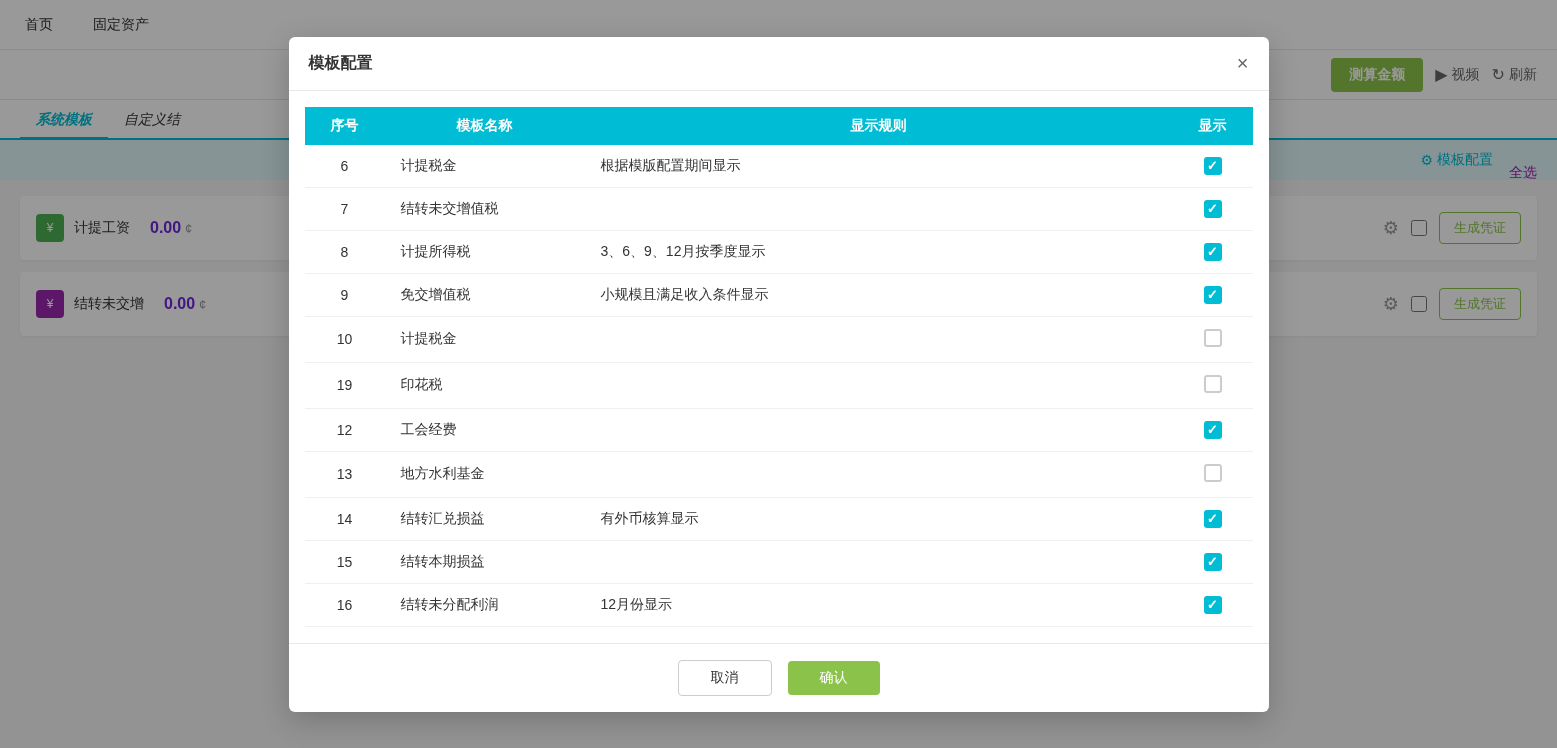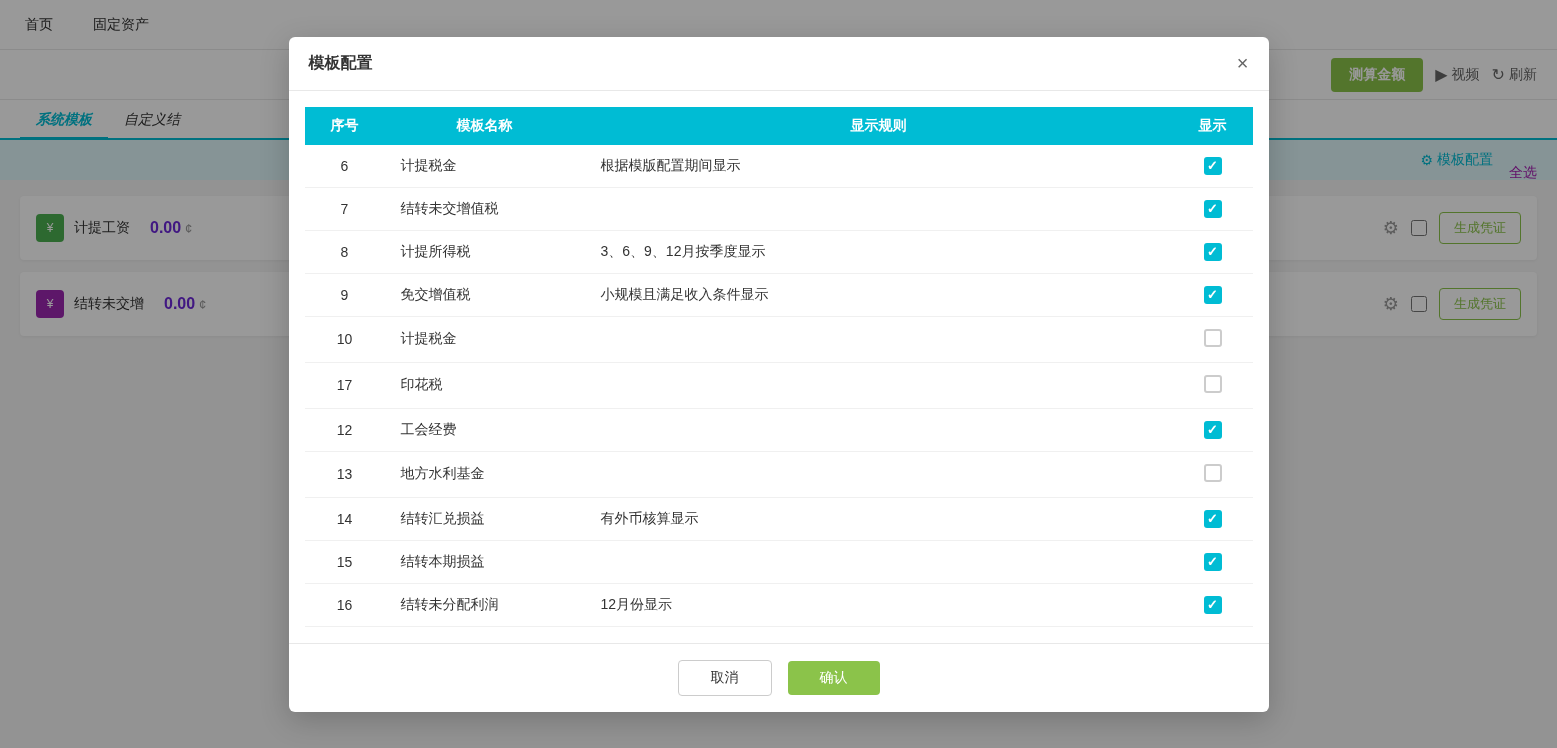--- a/index.html
+++ b/index.html
@@ -442,21 +442,21 @@
               <td>小规模且满足收入条件显示</td>
               <td style="text-align: center;"><span class="checkbox-checked"></span></td>
             </tr>
             <tr>
               <td>10</td>
               <td>计提税金</td>
               <td></td>
               <td style="text-align: center;"><span class="checkbox-unchecked"></span></td>
             </tr>
             <tr>
-              <td>17</td>
+              <td>19</td>
               <td>印花税</td>
               <td></td>
               <td style="text-align: center;"><span class="checkbox-unchecked"></span></td>
             </tr>
             <tr>
               <td>12</td>
               <td>工会经费</td>
               <td></td>
               <td style="text-align: center;"><span class="checkbox-checked"></span></td>
             </tr>

